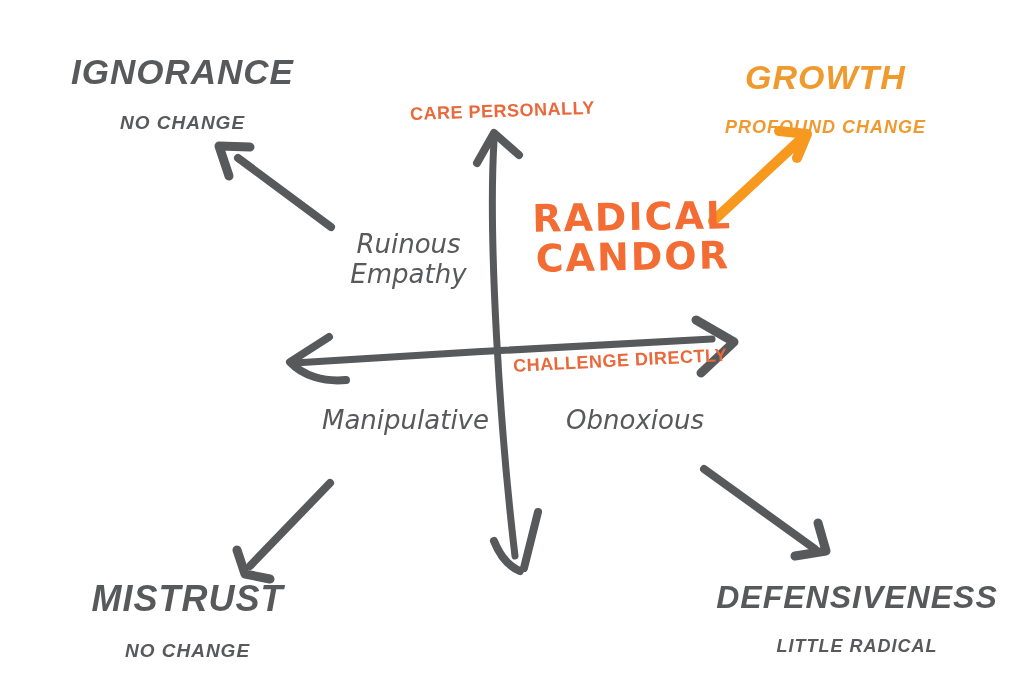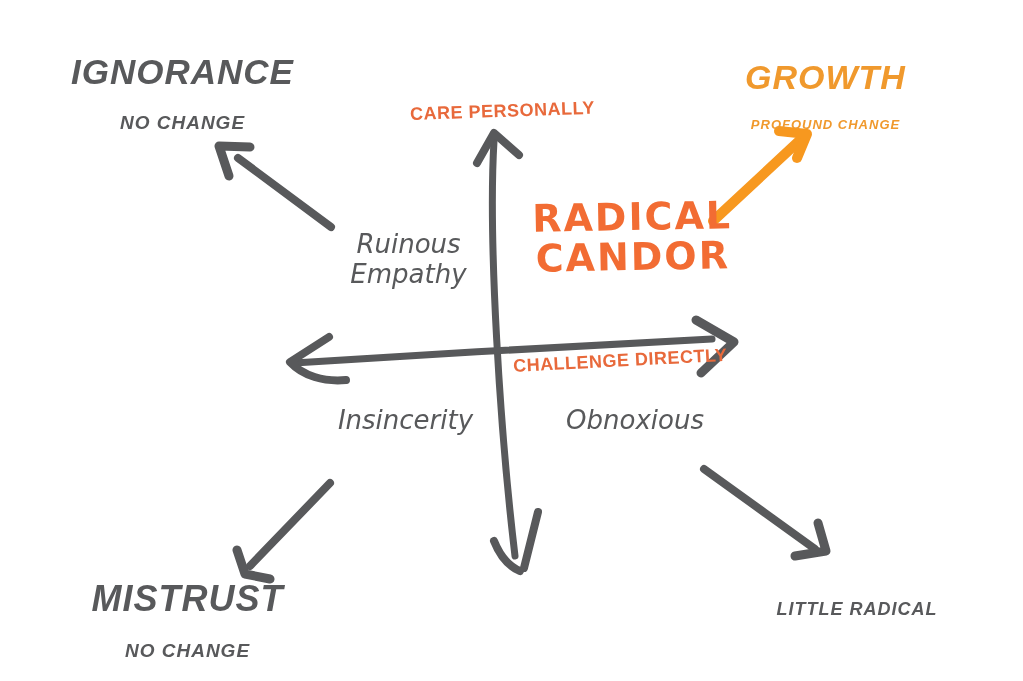--- a/index.html
+++ b/index.html
@@ -40,21 +40,21 @@
     letter-spacing: 1px;
     margin-top: 20px;
     white-space: nowrap;
   }
   .outcome-tl { left: 55px;  top: 52px;  width: 255px; }
   .outcome-tl .outcome-title { font-size: 35px; }
   .outcome-tl .outcome-sub   { font-size: 19px; }
 
   .outcome-tr { left: 698px; top: 58px;  width: 255px; color: var(--growth-orange, #F0992D); }
   .outcome-tr .outcome-title { font-size: 34px; }
-  .outcome-tr .outcome-sub   { font-size: 13px; }
+  .outcome-tr .outcome-sub   { font-size: 18px; }
 
   .outcome-bl { left: 60px;  top: 578px; width: 255px; }
   .outcome-bl .outcome-title { font-size: 36px; }
   .outcome-bl .outcome-sub   { font-size: 19px; }
 
   .outcome-br { left: 712px; top: 579px; width: 290px; }
   .outcome-br .outcome-title { font-size: 32px; }
   .outcome-br .outcome-sub   { font-size: 18px; }
 
   
@@ -132,37 +132,38 @@
     <div class="outcome-title">GROWTH</div>
     <div class="outcome-sub">PROFOUND CHANGE</div>
   </div>
 
   <div class="abs outcome outcome-bl">
     <div class="outcome-title">MISTRUST</div>
     <div class="outcome-sub">NO CHANGE</div>
   </div>
 
   <div class="abs outcome outcome-br">
+    <div class="outcome-title">DEFENSIVENESS</div>
     <div class="outcome-sub">LITTLE RADICAL</div>
   </div>
 
   <div class="abs axis-label axis-label-v">CARE PERSONALLY</div>
   <div class="abs axis-label axis-label-h">CHALLENGE DIRECTLY</div>
 
   <div class="abs quad quad-ruinous">
     <div>Ruinous</div>
     <div>Empathy</div>
   </div>
 
   <div class="abs quad quad-radical">
     <div>RADICAL</div>
     <div>CANDOR</div>
   </div>
 
   <div class="abs quad quad-manipulative">
-    <div>Insincerity</div>
+    <div>Manipulative</div>
   </div>
 
   <div class="abs quad quad-obnoxious">
     <div>Obnoxious</div>
   </div>
 
 </div>
 
 </body></html>

